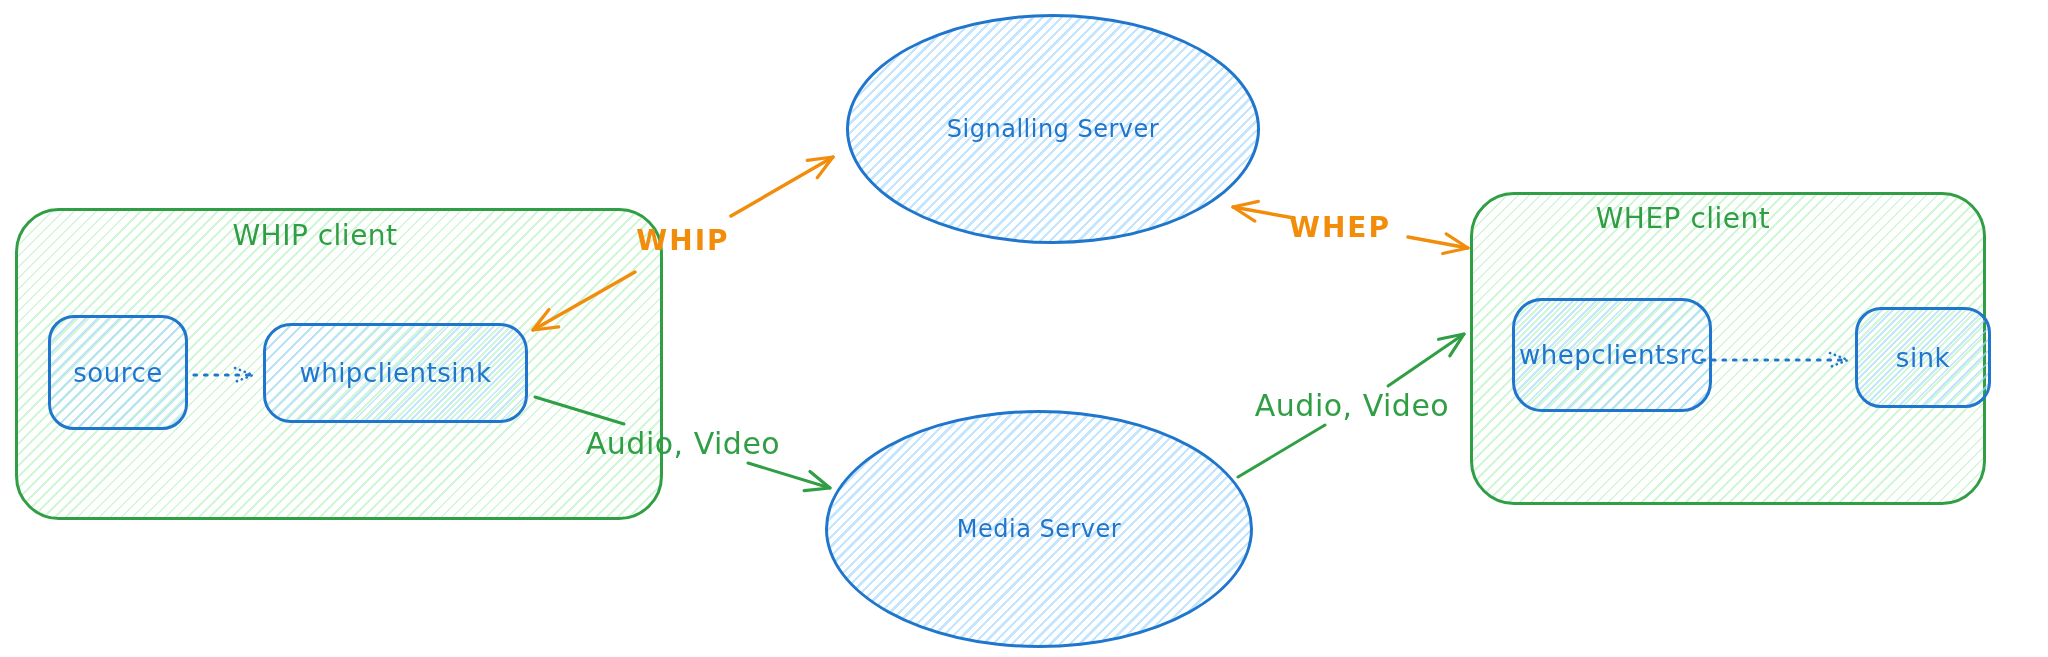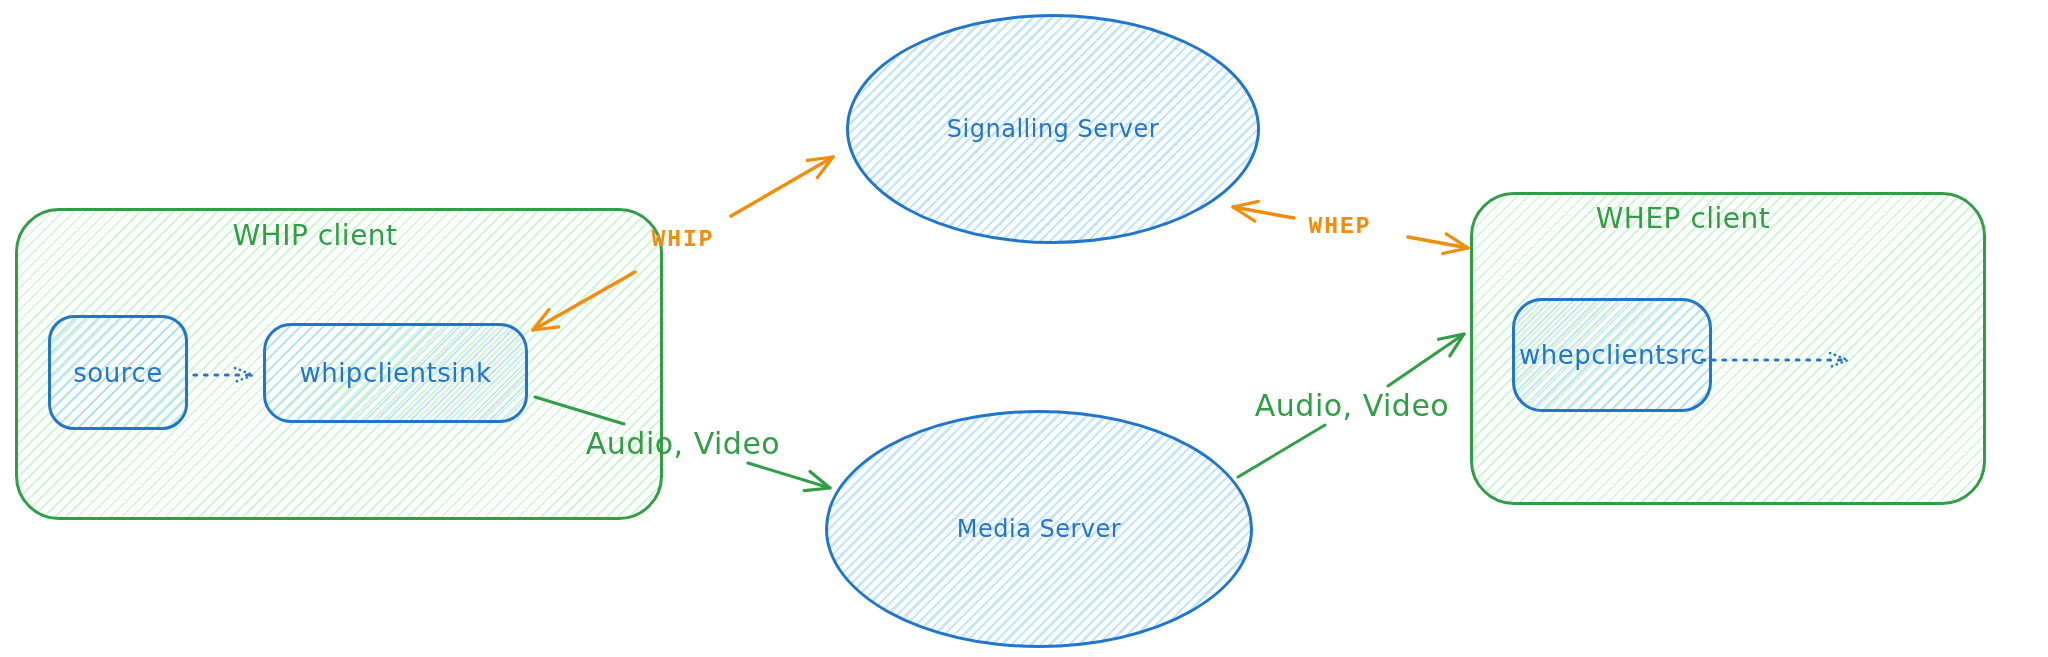--- a/index.html
+++ b/index.html
@@ -51,21 +51,21 @@
     font-size:28px;letter-spacing:0.5px;white-space:nowrap;
   }
   .elem-label{
     color:var(--blue);
     font-size:26px;letter-spacing:0.5px;white-space:nowrap;
   }
   .arrow-label{
     position:absolute;transform:translate(-50%,-50%);
     white-space:nowrap;letter-spacing:0.5px;
   }
-  .arrow-label.orange{color:var(--orange);font-size:23px;font-weight:bold;letter-spacing:2px;font-family:Liberation Mono, monospace;}
+  .arrow-label.orange{color:var(--orange);font-size:28px;font-weight:bold;letter-spacing:2px;}
   .arrow-label.green{color:var(--green);font-size:30px;}
   
   #arrows{position:absolute;left:0;top:0;pointer-events:none;}
   .al{fill:none;stroke-linecap:round;stroke-linejoin:round;}
   .stroke-orange{stroke:var(--orange);}
   .stroke-green{stroke:var(--green);}
   .stroke-blue{stroke:var(--blue);}
   .w-orange{stroke-width:3.5px;}
   .w-green{stroke-width:3px;}
   .w-dotted{stroke-width:3.2px;stroke-dasharray:2.5 8;}
@@ -84,20 +84,23 @@
     </div>
     <div class="elem-box" style="left:245px;top:112px;width:265px;height:100px;border-radius:28px;">
       <span class="elem-label">whipclientsink</span>
     </div>
   </div>
 
   <div class="client-box" style="left:1470px;top:192px;width:516px;height:313px;">
     <div class="client-title" style="top:7px;transform:translateX(-45px);">WHEP client</div>
     <div class="elem-box" style="left:39px;top:103px;width:200px;height:114px;border-radius:30px;">
       <span class="elem-label">whepclientsrc</span>
+    </div>
+    <div class="elem-box" style="left:382px;top:112px;width:136px;height:101px;border-radius:26px;">
+      <span class="elem-label">sink</span>
     </div>
   </div>
 
   <div class="ellipse" style="left:846px;top:14px;width:414px;height:230px;">
     <span class="server-label">Signalling Server</span>
   </div>
 
   <div class="ellipse" style="left:825px;top:410px;width:428px;height:238px;">
     <span class="server-label">Media Server</span>
   </div>

